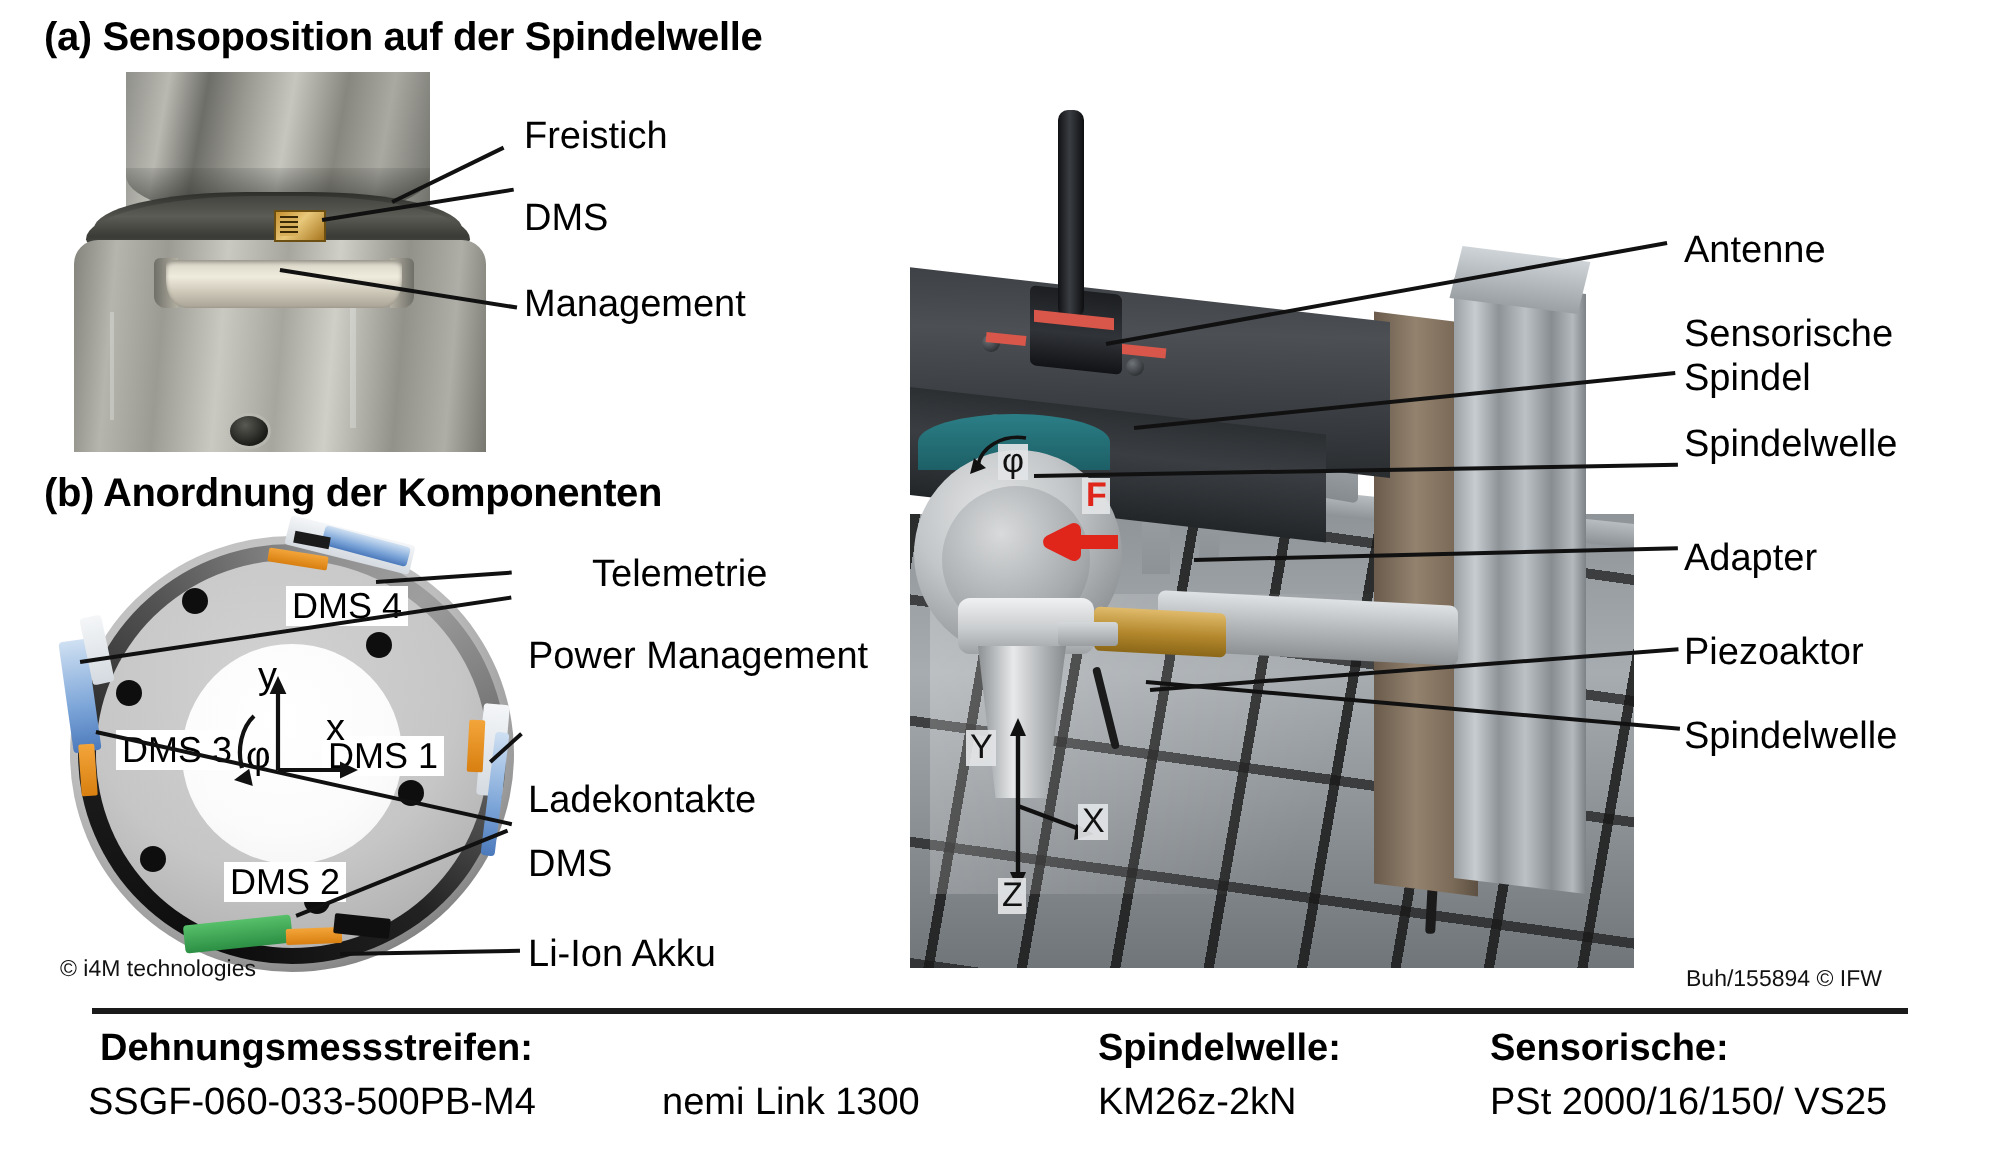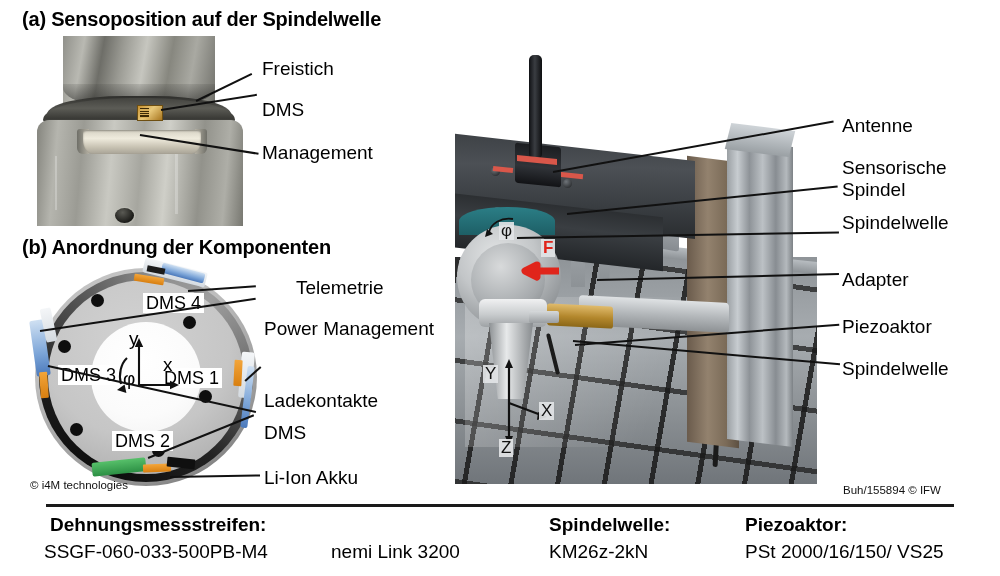--- a/index.html
+++ b/index.html
@@ -383,21 +383,21 @@
   <div class="lbl" style="left:842px;top:316px;">Piezoaktor</div>
   <div class="lbl" style="left:842px;top:358px;">Spindelwelle</div>
 
   <div class="cred" style="left:843px;top:484px;">Buh/155894 © IFW</div>
 
   <div class="hrule"></div>
 
   <div class="specHead" style="left:50px;top:514px;">Dehnungsmessstreifen:</div>
   <div class="specVal" style="left:44px;top:541px;">SSGF-060-033-500PB-M4</div>
 
-  <div class="specVal" style="left:331px;top:541px;">nemi Link 3200</div>
+  <div class="specVal" style="left:331px;top:541px;">nemi Link 1300</div>
 
   <div class="specHead" style="left:549px;top:514px;">Spindelwelle:</div>
   <div class="specVal" style="left:549px;top:541px;">KM26z-2kN</div>
 
-  <div class="specHead" style="left:745px;top:514px;">Piezoaktor:</div>
+  <div class="specHead" style="left:745px;top:514px;">Sensorische:</div>
   <div class="specVal" style="left:745px;top:541px;">PSt 2000/16/150/ VS25</div>
 
 </div>
 
 </body></html>

